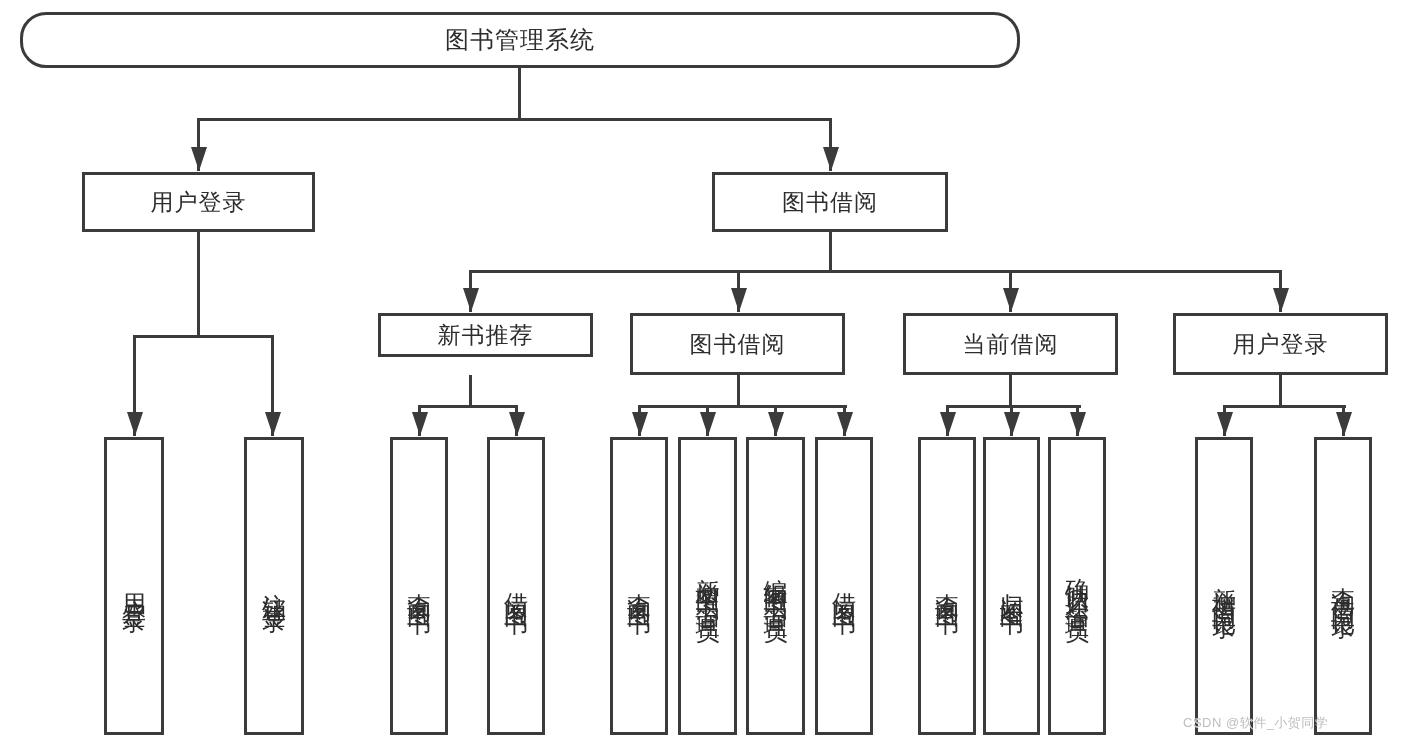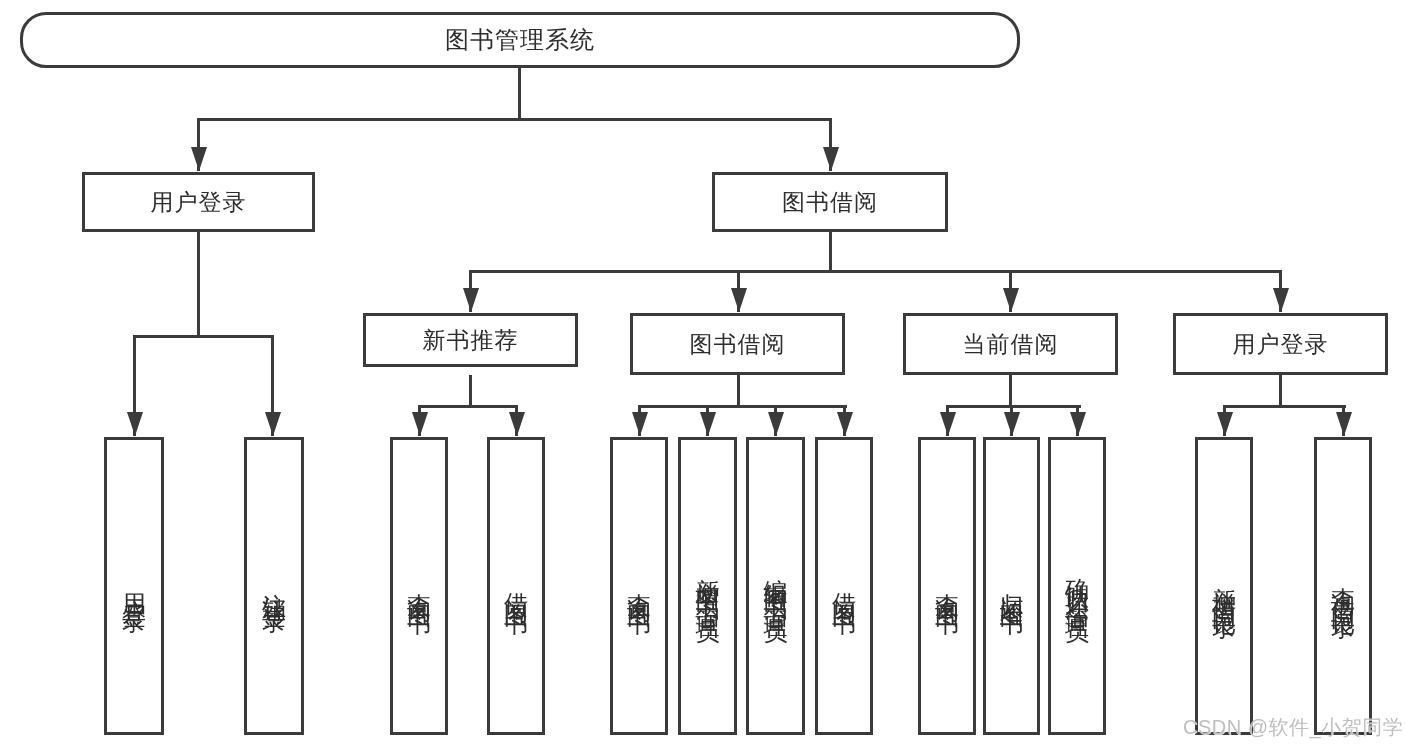--- a/index.html
+++ b/index.html
@@ -31,21 +31,21 @@
   .hline{position:absolute;height:3px;background:var(--line);}
   .arrow{position:absolute;width:3px;background:var(--line);}
   .arrow::after{
     content:"";position:absolute;left:50%;bottom:0;transform:translateX(-50%);
     width:0;height:0;
     border-left:8px solid transparent;border-right:8px solid transparent;
     border-top:24px solid var(--line);
   }
   .watermark{
     position:absolute;left:1183px;top:714px;z-index:5;
-    font-size:20px;color:var(--wm);letter-spacing:0.5px;
+    font-size:13px;color:var(--wm);letter-spacing:0.5px;
     text-shadow:1px 1px 0 rgba(255,255,255,0.8);
     white-space:nowrap;
   }
 </style>
 </head>
 <body>
 
 <div id="canvas">
 
   <div class="box title" style="left:20px;top:12px;width:1000px;height:56px;">
@@ -69,21 +69,21 @@
   <div class="arrow" style="left:133px;top:335px;height:101px;"></div>
   <div class="arrow" style="left:271px;top:335px;height:101px;"></div>
 
   <div class="vline" style="left:829px;top:232px;height:41px;"></div>
   <div class="hline" style="left:469px;top:270px;width:813px;"></div>
   <div class="arrow" style="left:469px;top:270px;height:42px;"></div>
   <div class="arrow" style="left:737px;top:270px;height:42px;"></div>
   <div class="arrow" style="left:1009px;top:270px;height:42px;"></div>
   <div class="arrow" style="left:1279px;top:270px;height:42px;"></div>
 
-  <div class="box" style="left:363px;top:313px;width:215px;height:54px;">
+  <div class="box" style="left:378px;top:313px;width:215px;height:44px;">
     <span>新书推荐</span>
   </div>
   <div class="box" style="left:630px;top:313px;width:215px;height:62px;">
     <span>图书借阅</span>
   </div>
   <div class="box" style="left:903px;top:313px;width:215px;height:62px;">
     <span>当前借阅</span>
   </div>
   <div class="box" style="left:1173px;top:313px;width:215px;height:62px;">
     <span>用户登录</span>

